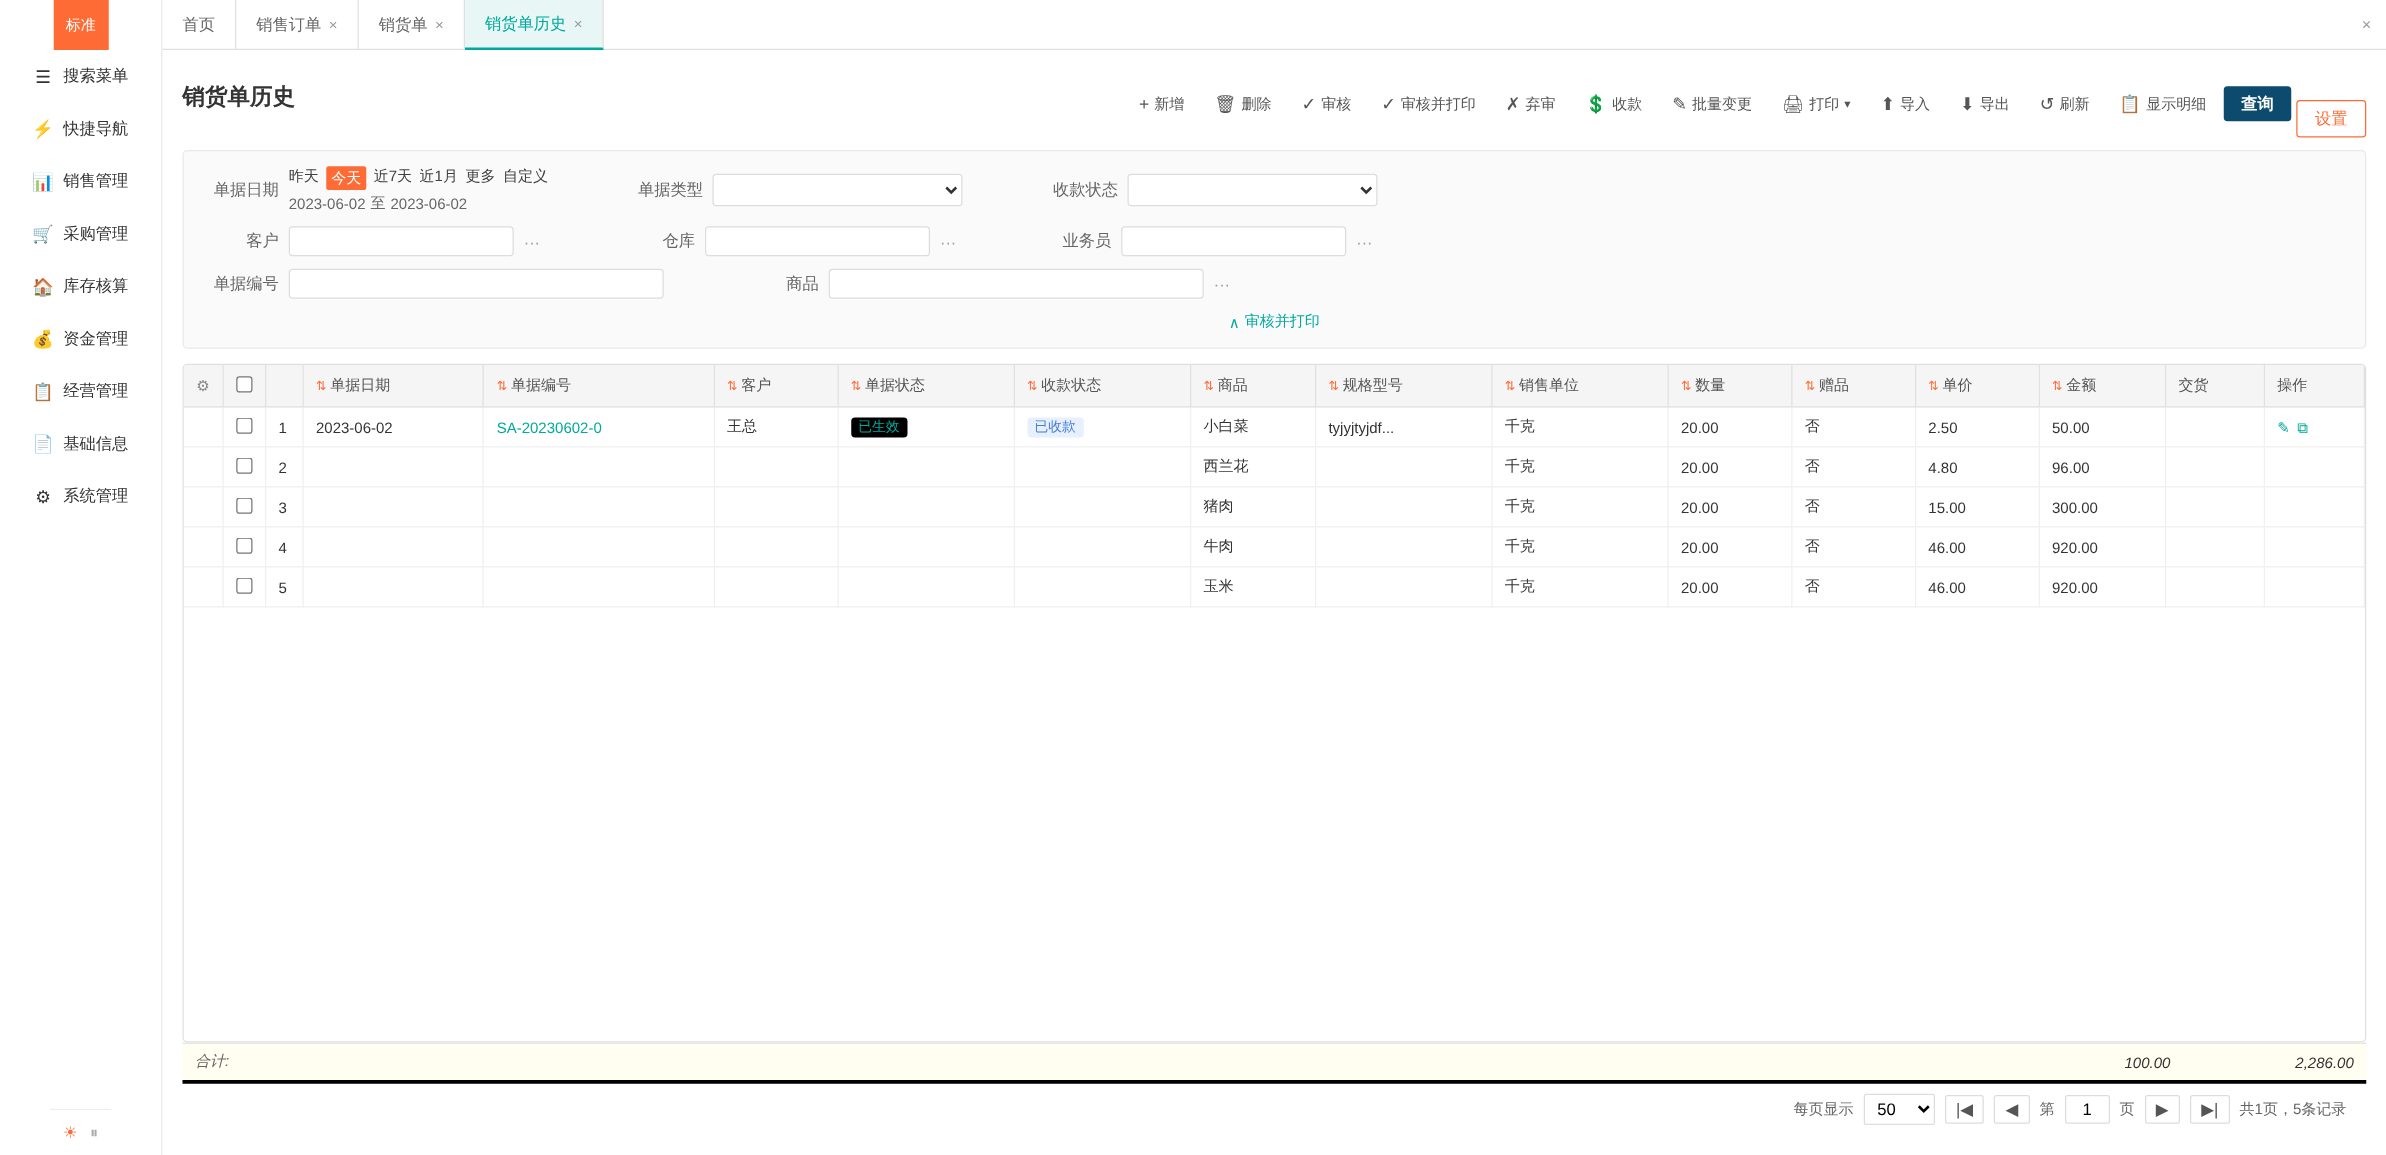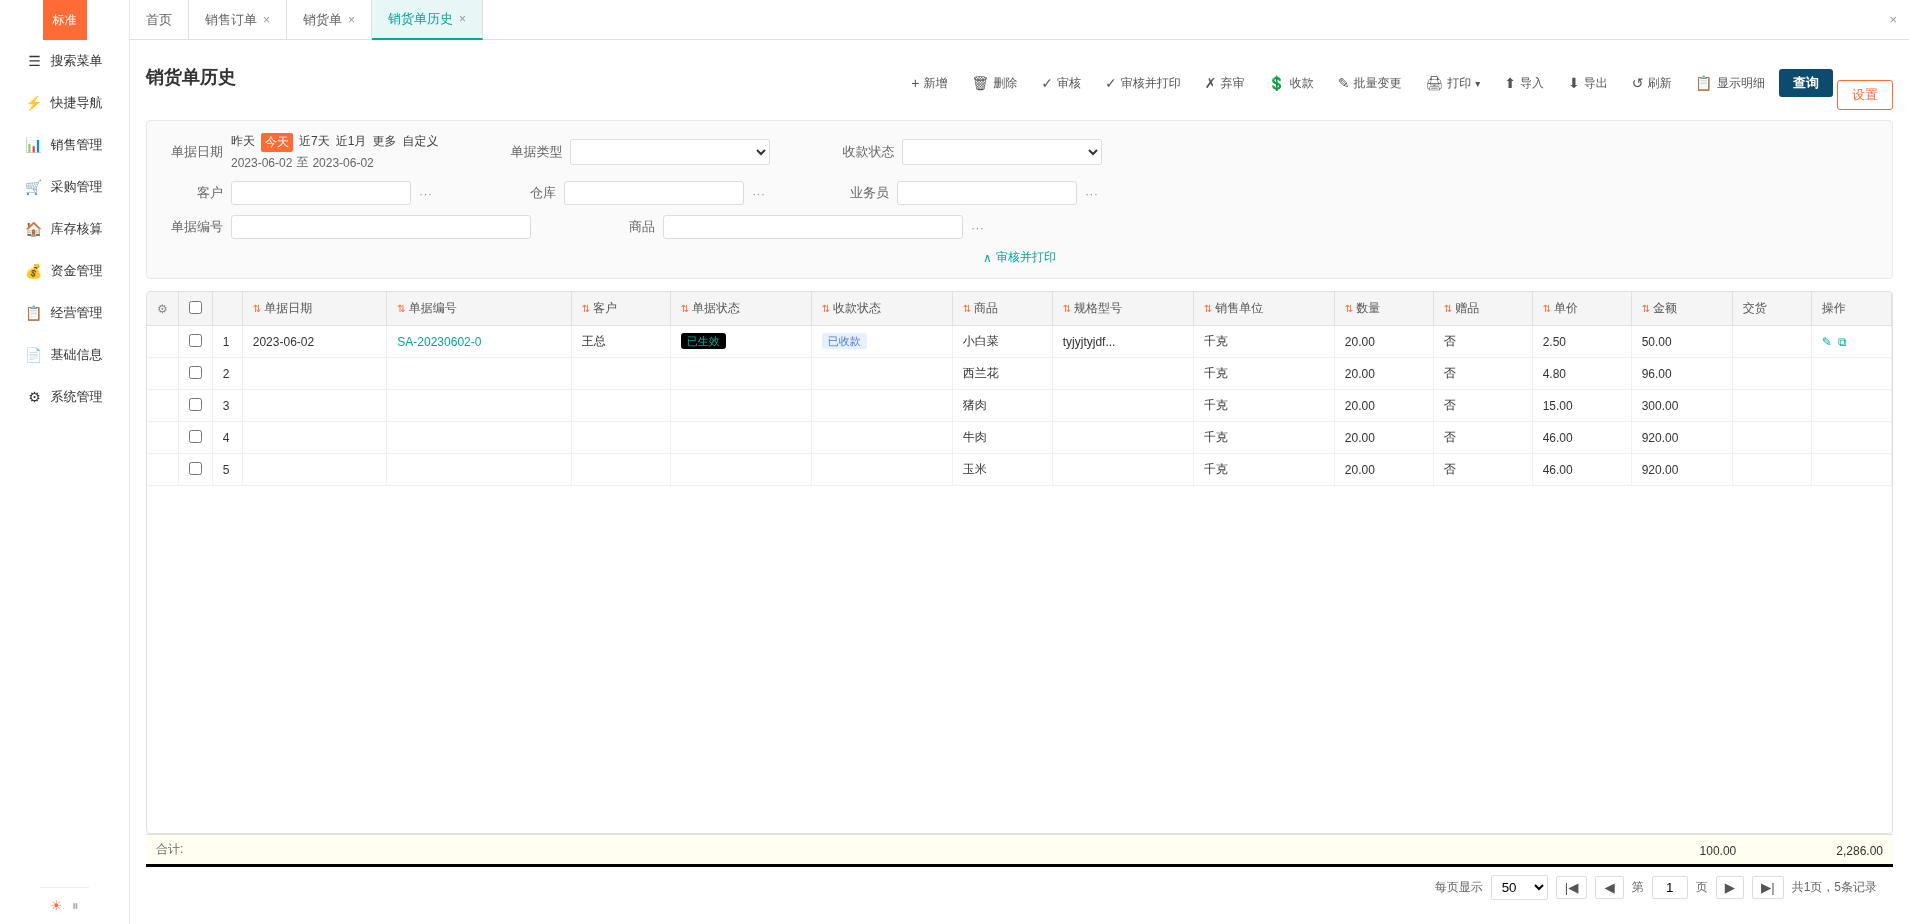--- a/index.html
+++ b/index.html
@@ -56,21 +56,21 @@
     .sort-icon { color: #ff6b35; font-size: 10px; }
     .badge { padding: 2px 6px; border-radius: 3px; font-size: 11px; }
     .badge-green { background: #000000; color: #00a99d; }
     .badge-blue { background: #e6f0ff; color: #4a7fd4; }
     .settings-col { width: 30px; text-align: center; cursor: pointer; color: #888; }
     .checkbox-col { width: 30px; text-align: center; }
     .action-links { display: flex; gap: 6px; }
     .action-link { color: #00a99d; cursor: pointer; font-size: 12px; }
 
     
-    .table-footer { background: #fffef0; border-top: 1px solid #e0e0e0; display: flex; align-items: flex-end; padding: 6px 10px; font-size: 12px; }
+    .table-footer { background: #fffef0; border-top: 1px solid #e0e0e0; display: flex; align-items: center; padding: 6px 10px; font-size: 12px; font-style: italic; }
     .footer-label { color: #666; margin-right: 20px; }
     .footer-total { margin-left: auto; display: flex; gap: 40px; }
 
     
     .pagination { display: flex; align-items: center; justify-content: flex-end; gap: 8px; padding: 8px 16px; font-size: 12px; color: #666; background: #fff; border-top: 3px solid #000000; }
     .page-btn { border: 1px solid #ddd; background: white; padding: 3px 8px; cursor: pointer; border-radius: 2px; color: #555; }
     .page-input { border: 1px solid #ddd; width: 36px; text-align: center; padding: 3px; border-radius: 2px; }
     .page-select { border: 1px solid #ddd; padding: 3px 6px; border-radius: 2px; background: white; }
 
     .toolbar-right { margin-left: auto; display: flex; align-items: center; gap: 4px; }

